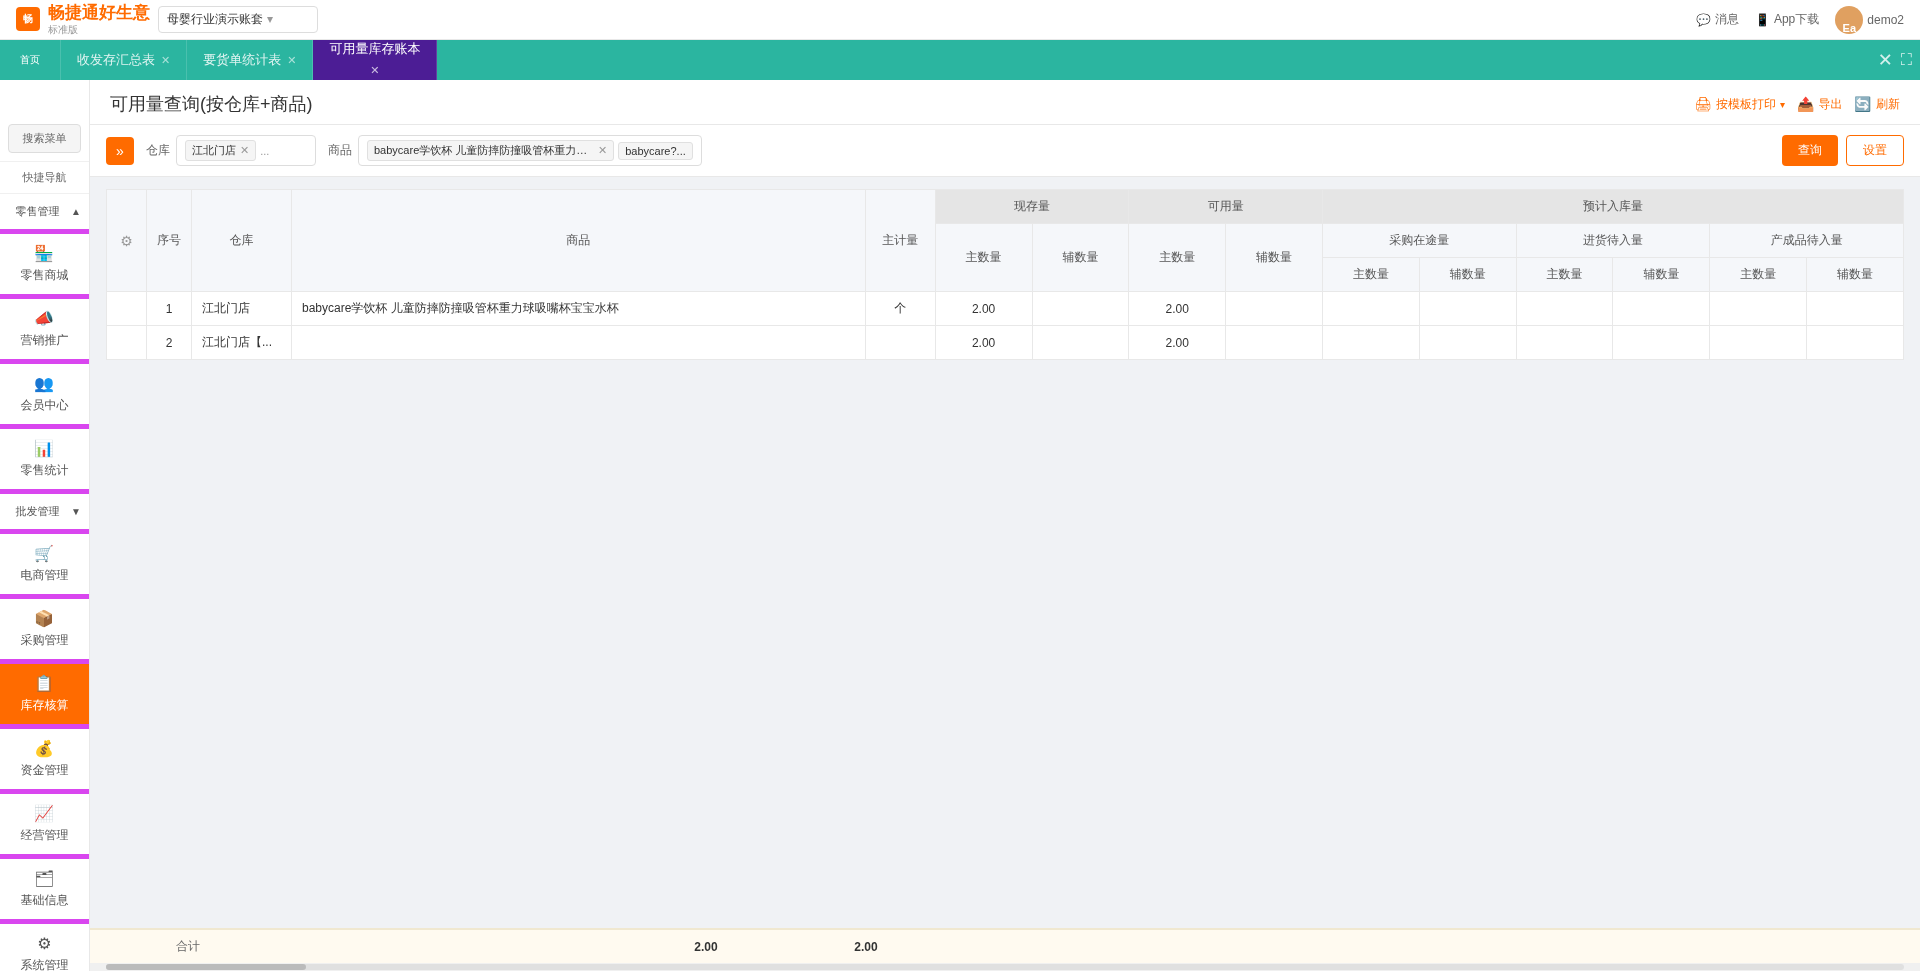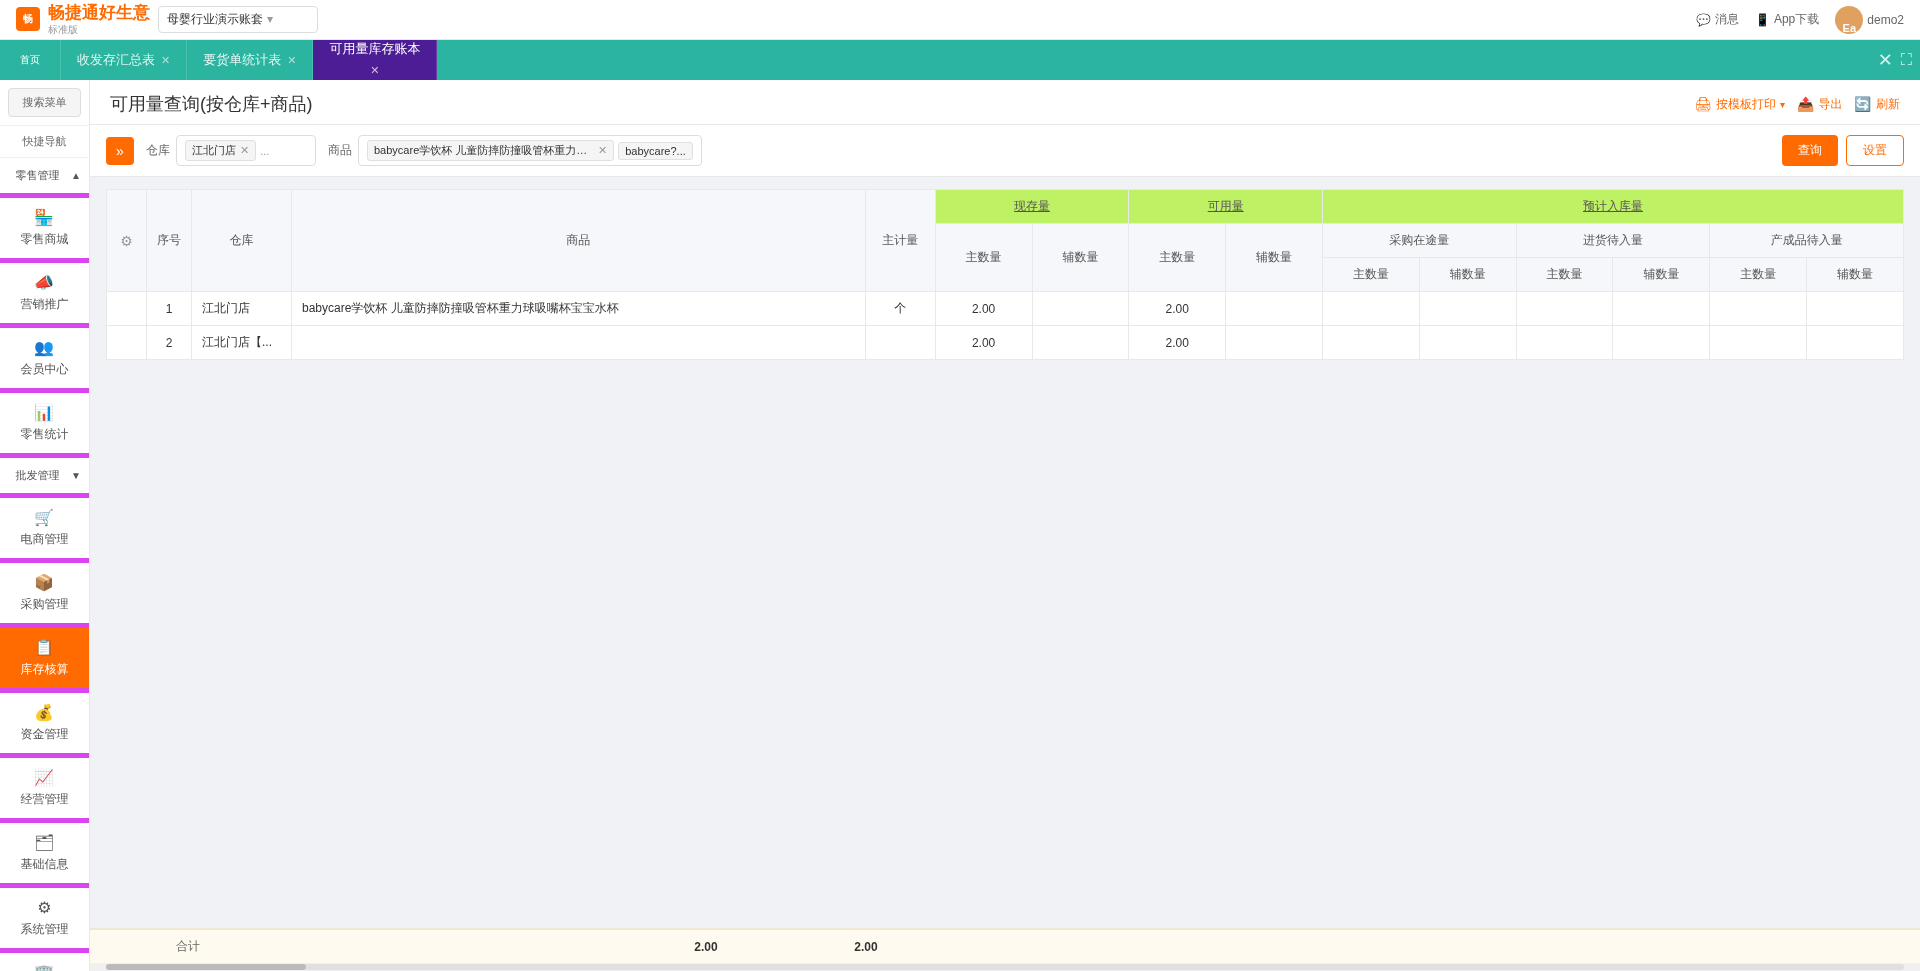--- a/index.html
+++ b/index.html
@@ -66,20 +66,21 @@
       background: #fff;
       border-right: 1px solid #e8e8e8;
       display: flex;
       flex-direction: column;
       flex-shrink: 0;
       overflow-y: auto;
     }
     .sidebar-search {
       padding: 8px;
       border-bottom: 1px solid #f0f0f0;
+      margin-top: 36px;
     }
     .sidebar-search-btn {
       width: 100%;
       padding: 6px;
       background: #f5f5f5;
       border: 1px solid #ddd;
       border-radius: 4px;
       font-size: 11px;
       color: #666;
       cursor: pointer;
@@ -203,21 +204,21 @@
       color: #555;
       white-space: nowrap;
     }
     .data-table td {
       border: 1px solid #e8e8e8;
       padding: 8px 10px;
       text-align: center;
       color: #333;
     }
     .data-table td.text-left { text-align: left; }
-    .data-table .col-group-header { background: #bef264; text-decoration: underline; }
+    .data-table .col-group-header { background: #e5e5e5; }
 
     
     .table-footer {
       background: #fffaf0;
       border-top: 2px solid #f0e8d0;
       padding: 8px 16px;
       display: flex;
       align-items: center;
       font-size: 12px;
       font-weight: 500;

